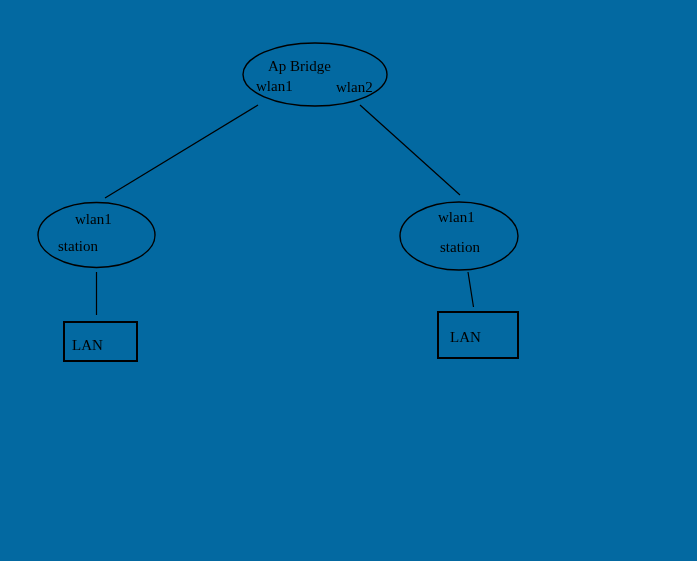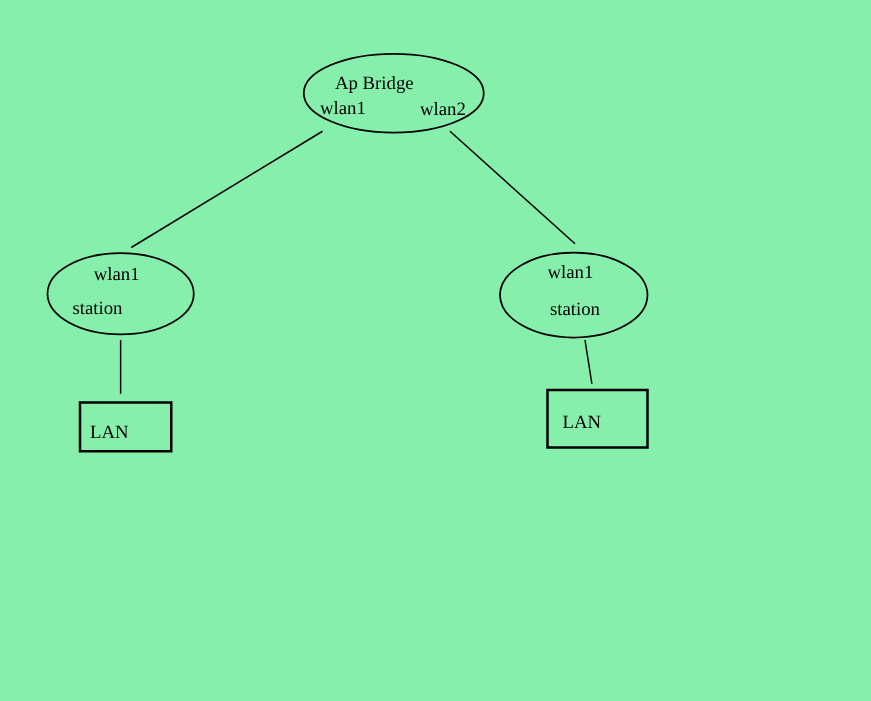--- a/index.html
+++ b/index.html
@@ -4,21 +4,21 @@
 <style>
   html, body {
     margin: 0;
     padding: 0;
     background: #ffffff;
   }
   .page {
     position: relative;
     width: 697px;
     height: 561px;
-    background: #86efac;
+    background: #0369a1;
     overflow: hidden;
   }
   svg.diagram {
     display: block;
     width: 697px;
     height: 561px;
   }
   .shape {
     fill: none;
     stroke: #000000;

